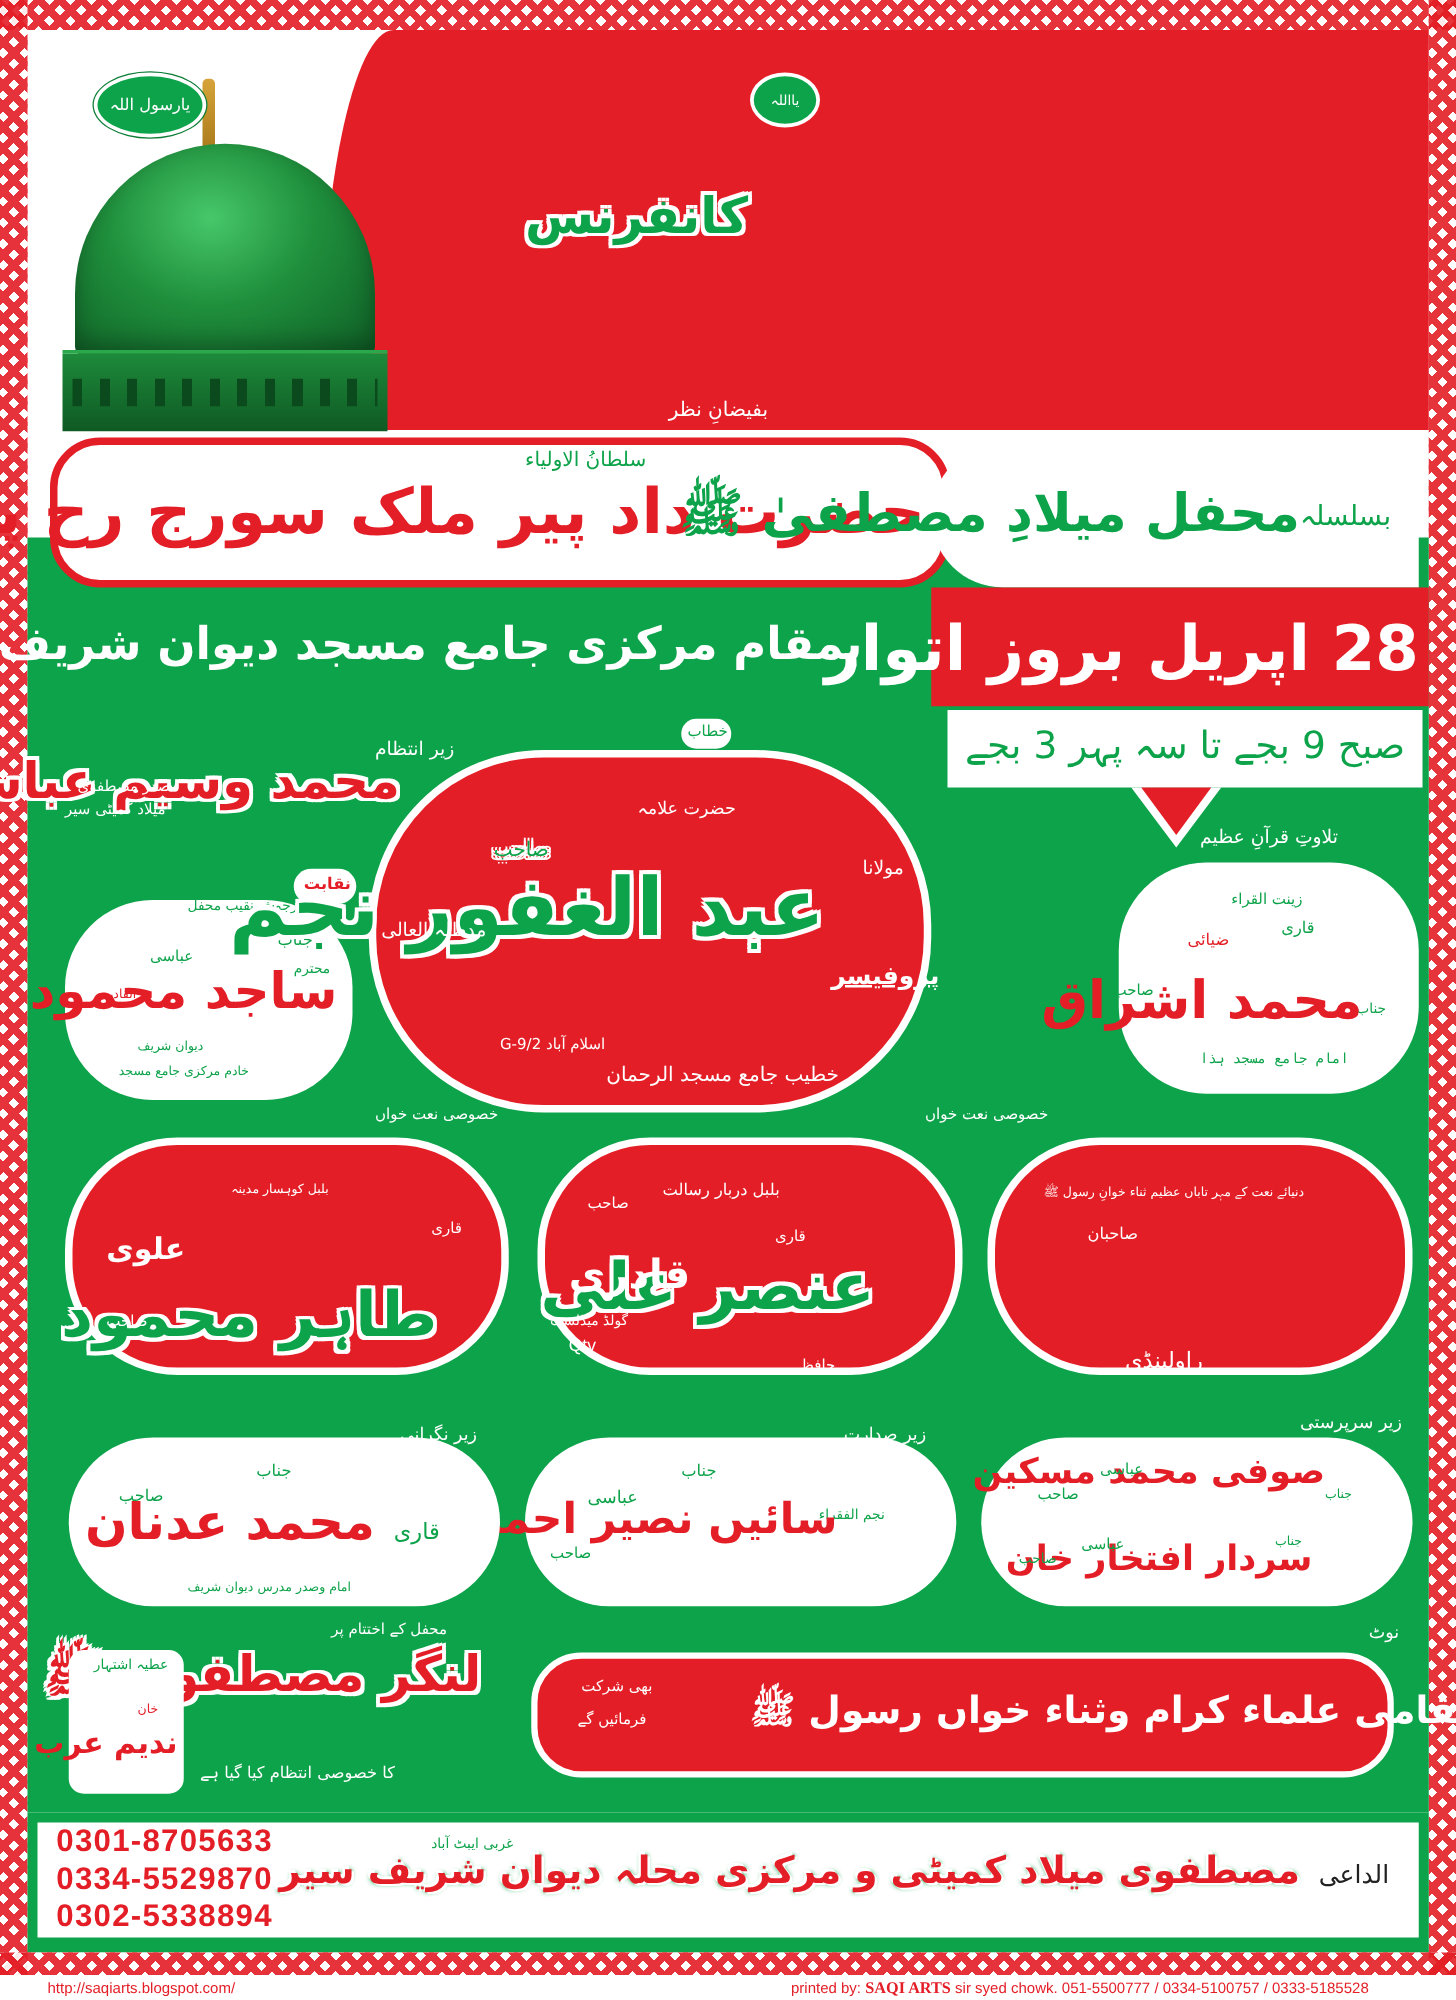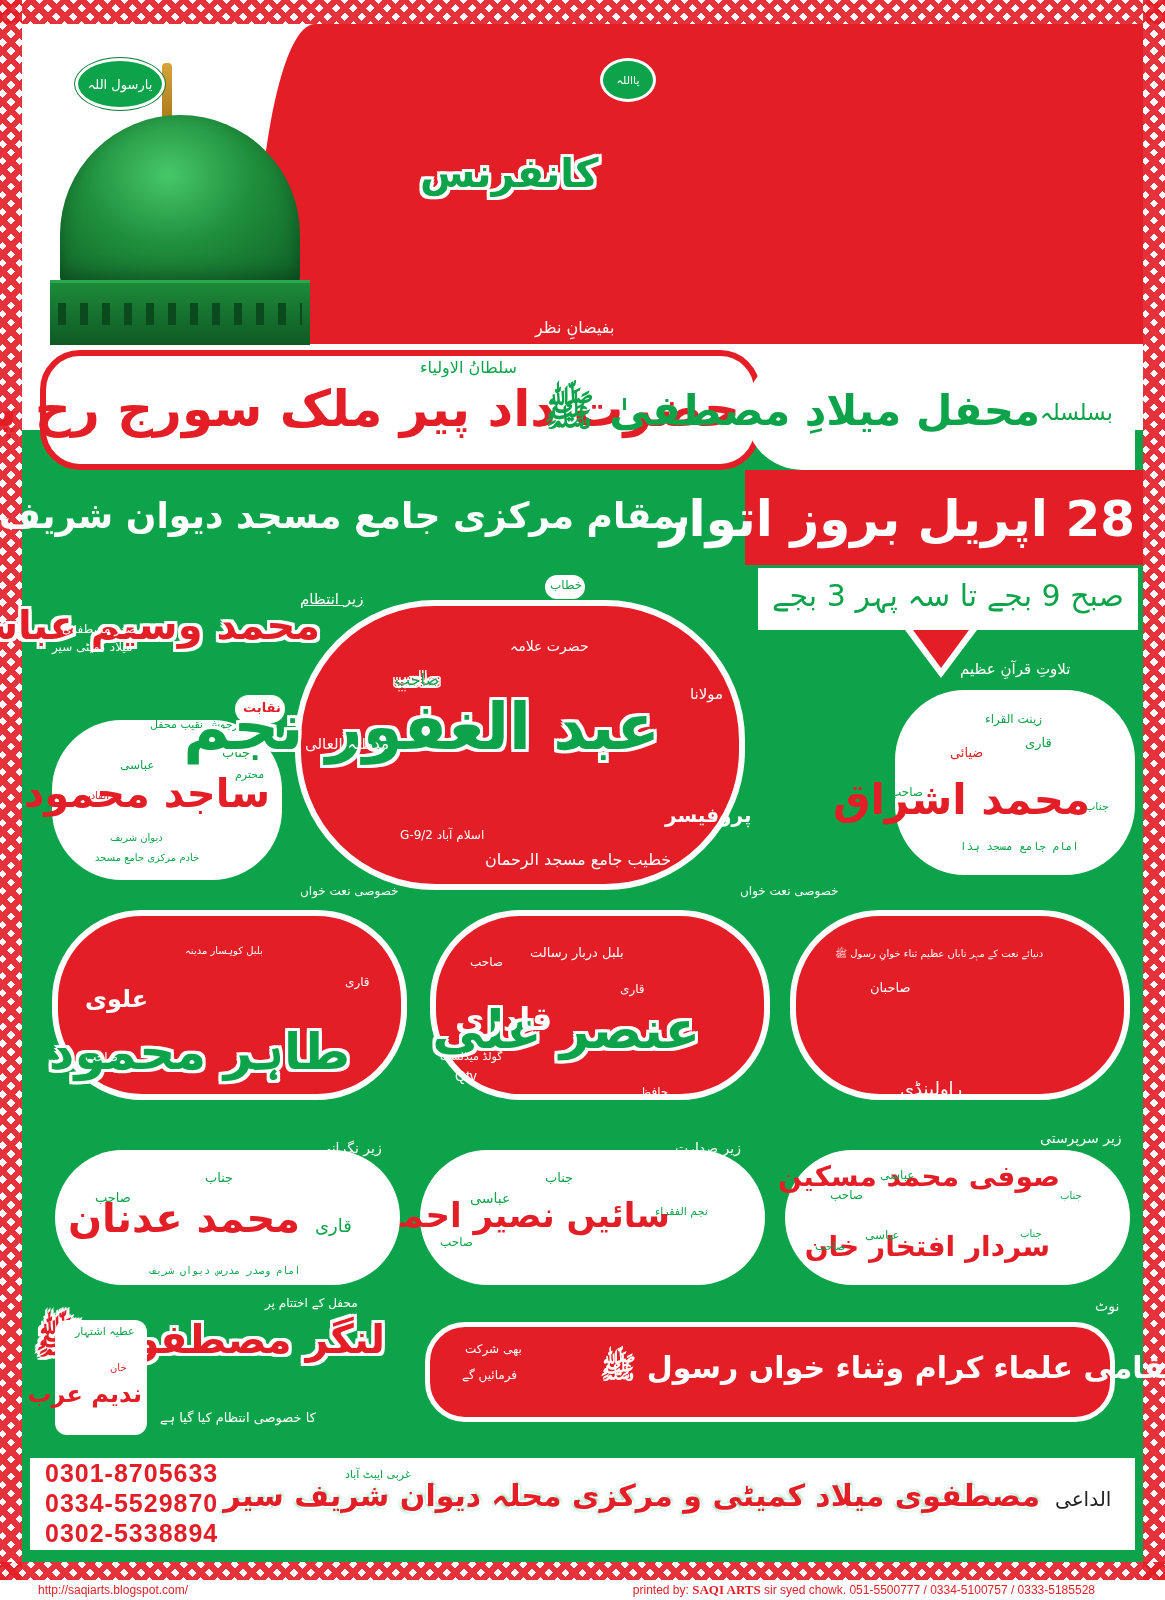--- a/index.html
+++ b/index.html
@@ -118,21 +118,21 @@
   <div class="mehfil-box"></div>
   <div class="mehfil-pre urdu">بسلسلہ</div>
   <div class="mehfil-name urdu">محفل میلادِ مصطفیٰ ﷺ</div>
   <div class="date-box"></div>
   <div class="date urdu">28 اپریل بروز اتوار</div>
   <div class="time-box"></div>
   <div class="time urdu">صبح 9 بجے تا سہ پہر 3 بجے</div>
   <div class="arrow"></div>
   <div class="arrow-in"></div>
 
-  <div class="label-w urdu" style="left:300px;top:590px;text-decoration:underline;">زیر انتظام</div>
+  <div class="label-w urdu" style="left:300px;top:590px;">زیر انتظام</div>
   <div class="big-r urdu stroke-w" style="left:120px;top:602px;width:200px;font-size:40px;">محمد وسیم عباسی</div>
   <div class="label-w urdu" style="left:62px;top:622px;font-size:12px;">صدر مصطفوی</div>
   <div class="label-w urdu" style="left:52px;top:640px;font-size:12px;">میلاد کمیٹی سیر</div>
 
   <div class="blob-white" style="left:235px;top:695px;width:50px;height:28px;border-radius:14px;"></div>
   <div class="label-r urdu" style="left:243px;top:700px;font-size:13px;font-weight:bold;">نقابت</div>
   <div class="blob-white" style="left:52px;top:720px;width:230px;height:160px;"></div>
   <div class="label-g urdu" style="left:150px;top:718px;font-size:11px;">پرجوش نقیب محفل</div>
   <div class="label-g urdu" style="left:222px;top:745px;font-size:13px;">جناب</div>
   <div class="label-g urdu" style="left:235px;top:768px;font-size:11px;">محترم</div>
@@ -140,21 +140,21 @@
   <div class="label-g urdu" style="left:120px;top:758px;font-size:12px;">عباسی</div>
   <div class="label-r urdu" style="left:78px;top:790px;font-size:10px;">القادری</div>
   <div class="label-g urdu" style="left:110px;top:832px;font-size:10px;">دیوان شریف</div>
   <div class="label-g urdu" style="left:95px;top:852px;font-size:10px;">خادم مرکزی جامع مسجد</div>
 
   <div class="blob-white" style="left:545px;top:575px;width:40px;height:24px;border-radius:12px;"></div>
   <div class="label-g urdu" style="left:550px;top:578px;font-size:12px;">خطاب</div>
   <div class="blob-red" style="left:295px;top:600px;width:450px;height:290px;border-radius:140px;"></div>
   <div class="label-w urdu" style="left:510px;top:638px;font-size:14px;">حضرت علامہ</div>
   <div class="label-w urdu" style="left:690px;top:685px;font-size:15px;">مولانا</div>
-  <div class="label-w urdu" style="left:665px;top:803px;font-size:20px;font-weight:bold;">پروفیسر</div>
+  <div class="label-w urdu" style="left:665px;top:768px;font-size:20px;font-weight:bold;text-decoration:underline;">پروفیسر</div>
   <div class="big-g urdu stroke-w" style="left:380px;top:690px;width:280px;font-size:64px;">عبد الغفور نجم</div>
   <div class="label-g urdu stroke-w" style="left:395px;top:670px;font-size:16px;">صاحب</div>
   <div class="label-w urdu" style="left:305px;top:735px;font-size:15px;">مدظلہ العالی</div>
   <div class="label-w urdu" style="left:400px;top:828px;font-size:12px;">G-9/2 اسلام آباد</div>
   <div class="label-w urdu" style="left:485px;top:850px;font-size:16px;">خطیب جامع مسجد الرحمان</div>
 
   <div class="label-w urdu" style="left:960px;top:660px;font-size:15px;">تلاوتِ قرآنِ عظیم</div>
   <div class="blob-white" style="left:895px;top:690px;width:240px;height:185px;"></div>
   <div class="label-g urdu" style="left:985px;top:712px;font-size:12px;">زینت القراء</div>
   <div class="label-g urdu" style="left:1025px;top:735px;font-size:13px;">قاری</div>
@@ -207,21 +207,21 @@
   <div class="big-r urdu" style="left:470px;top:1195px;width:200px;font-size:34px;">سائیں نصیر احمد</div>
   <div class="label-g urdu" style="left:470px;top:1190px;font-size:14px;">عباسی</div>
   <div class="label-g urdu" style="left:440px;top:1235px;font-size:12px;">صاحب</div>
 
   <div class="label-w urdu" style="left:320px;top:1140px;font-size:14px;">زیر نگرانی</div>
   <div class="blob-white" style="left:55px;top:1150px;width:345px;height:135px;"></div>
   <div class="label-g urdu" style="left:205px;top:1170px;font-size:13px;">جناب</div>
   <div class="label-g urdu" style="left:95px;top:1190px;font-size:13px;">صاحب</div>
   <div class="label-g urdu" style="left:315px;top:1215px;font-size:18px;">قاری</div>
   <div class="big-r urdu" style="left:120px;top:1195px;width:180px;font-size:40px;">محمد عدنان</div>
-  <div class="label-g urdu" style="left:150px;top:1265px;font-size:10px;font-family:Liberation Mono, monospace;">امام وصدر مدرس دیوان شریف</div>
+  <div class="label-g urdu" style="left:150px;top:1265px;font-size:10px;">امام وصدر مدرس دیوان شریف</div>
 
   <div class="label-w urdu" style="left:265px;top:1296px;font-size:12px;">محفل کے اختتام پر</div>
   <div class="big-r urdu stroke-w" style="left:195px;top:1315px;width:190px;font-size:40px;">لنگر مصطفوی ﷺ</div>
   <div class="label-w urdu" style="left:160px;top:1410px;font-size:13px;">کا خصوصی انتظام کیا گیا ہے</div>
   <div class="ad-box"></div>
   <div class="label-g urdu" style="left:75px;top:1325px;font-size:11px;">عطیہ اشتہار</div>
   <div class="label-r urdu" style="left:110px;top:1362px;font-size:10px;">خان</div>
   <div class="big-r urdu" style="left:62px;top:1380px;width:80px;font-size:24px;">ندیم عرب</div>
 
   <div class="label-w urdu" style="left:1095px;top:1298px;font-size:14px;">نوٹ</div>

